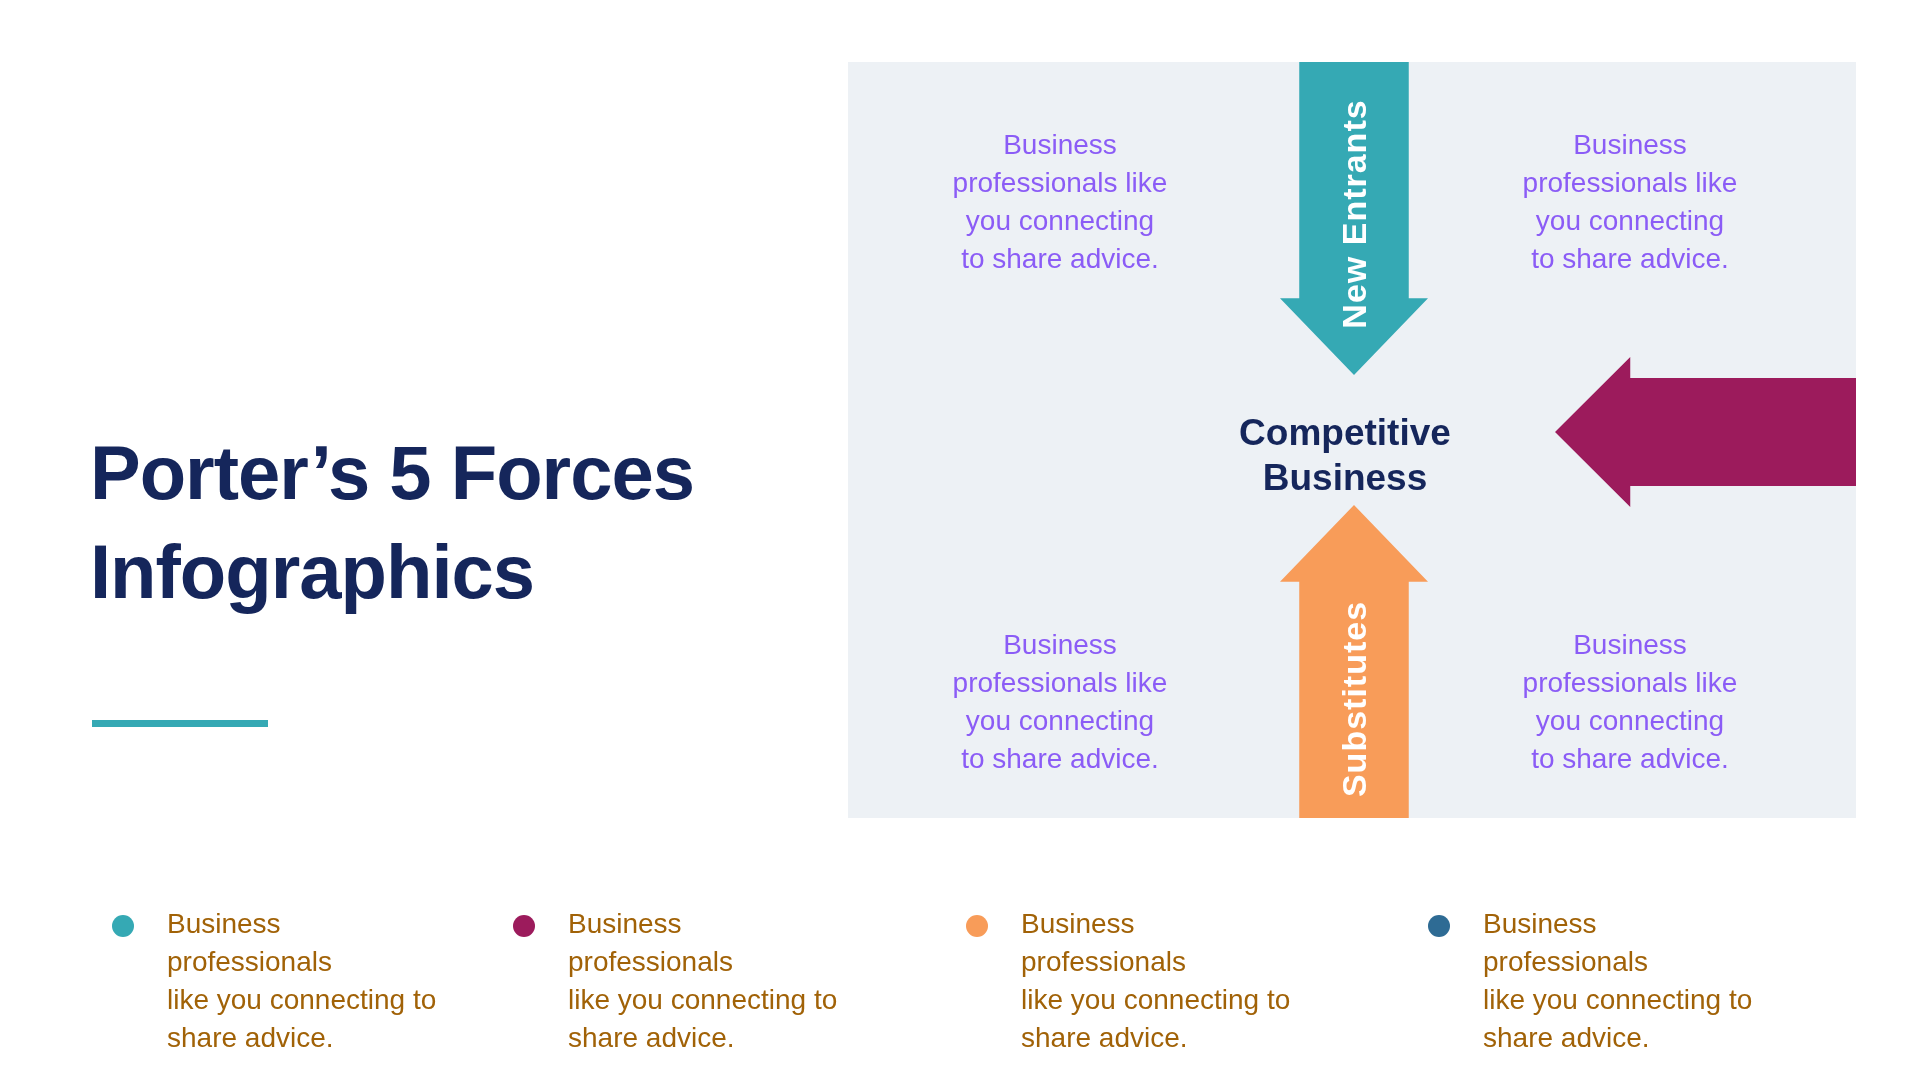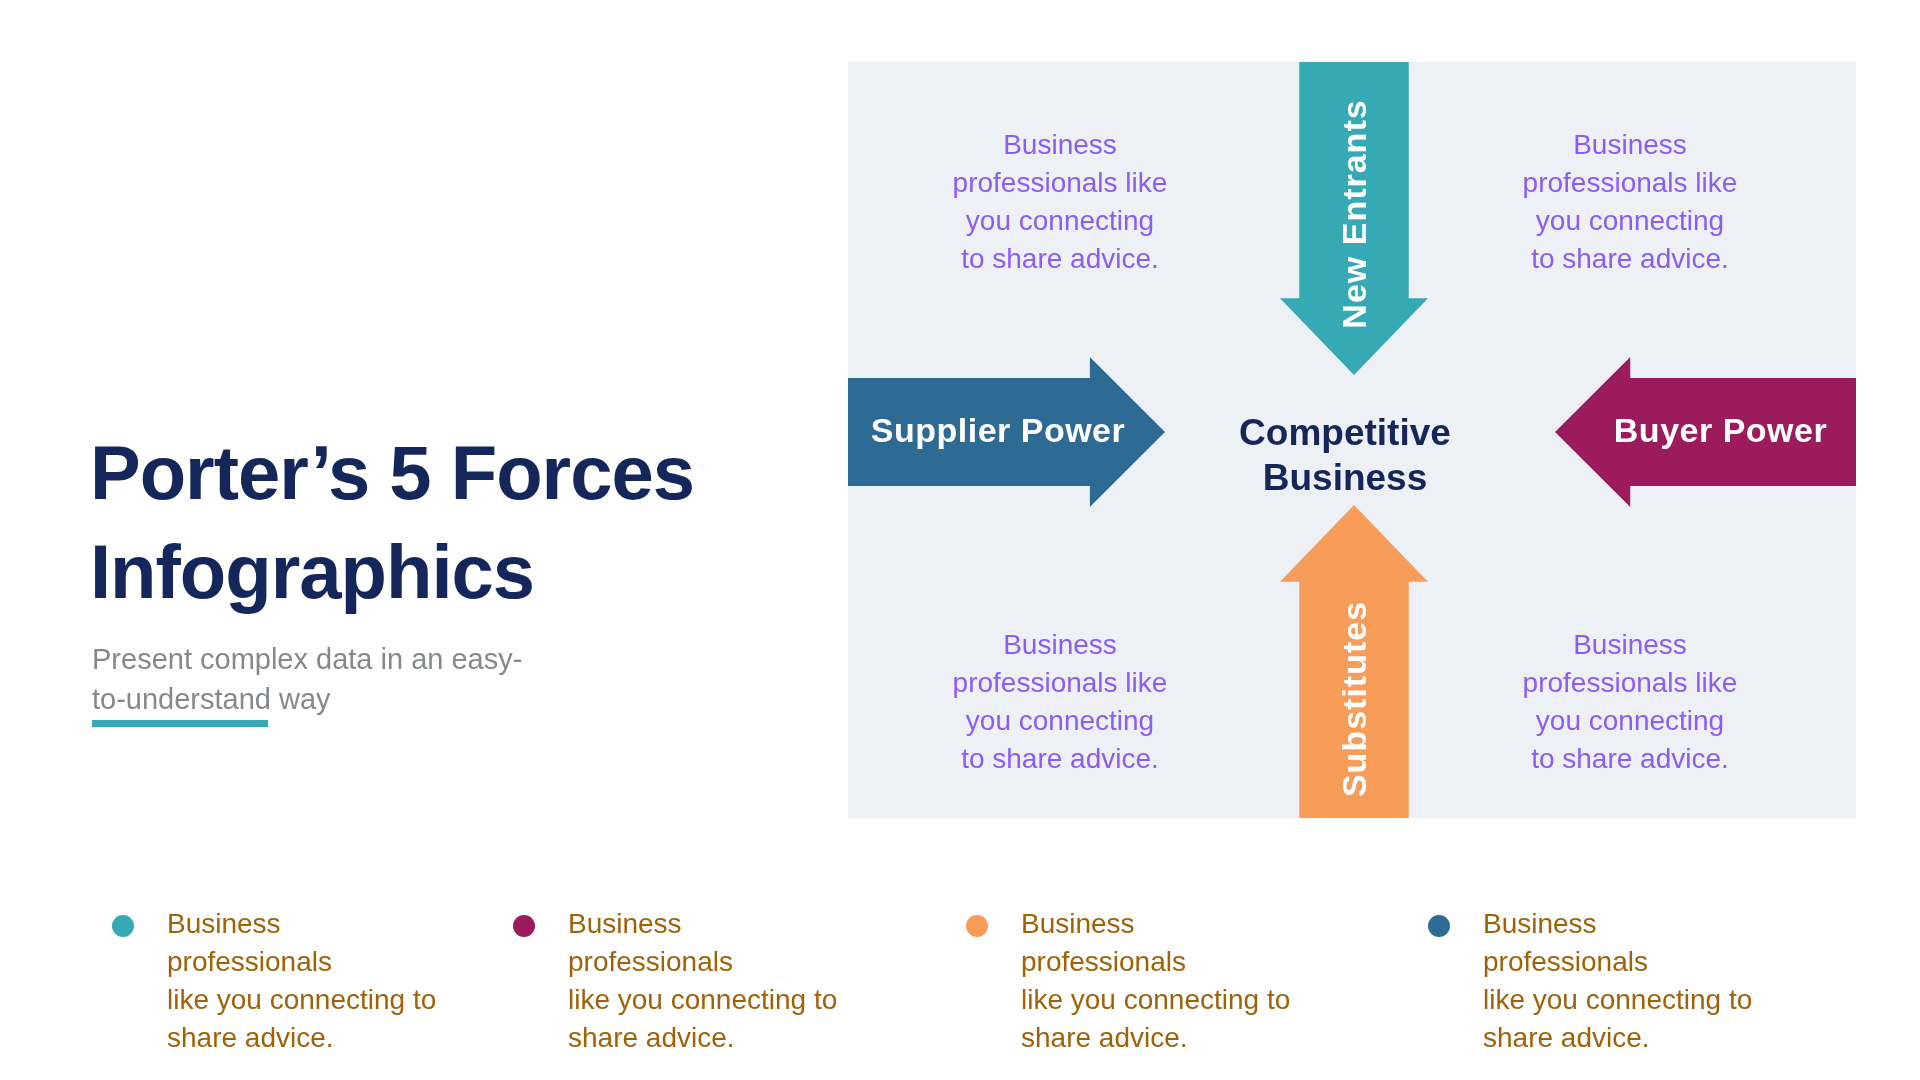--- a/index.html
+++ b/index.html
@@ -100,22 +100,20 @@
   .legend-item.i2 .dot{background:#F89C59;}
   .legend-item.i3 .dot{background:#2E6B94;}
 </style>
 </head>
 <body>
 
 <div class="slide">
 
   <h1 class="title preline">Porter’s 5 Forces
 Infographics</h1>
-  <p class="subtitle preline">Present complex data in an easy-
-to-understand way</p>
   <div class="accent-rule"></div>
 
   <div class="panel">
 
     <div class="note tl preline">Business
 professionals like
 you connecting
 to share advice.</div>
     <div class="note tr preline">Business
 professionals like
@@ -128,28 +126,23 @@
     <div class="note br preline">Business
 professionals like
 you connecting
 to share advice.</div>
 
     <div class="arrow-box down">
       <div class="arrow-shape"></div>
       <div class="vlabel">New Entrants</div>
     </div>
 
-    <div class="arrow-box right">
-      <div class="arrow-shape"></div>
-      <div class="hlabel">Supplier Power</div>
-    </div>
 
     <div class="arrow-box left">
       <div class="arrow-shape"></div>
-      <div class="hlabel">Buyer Power</div>
     </div>
 
     <div class="arrow-box up">
       <div class="arrow-shape"></div>
       <div class="vlabel">Substitutes</div>
     </div>
 
     <div class="center-label preline">Competitive
 Business</div>
   </div>

